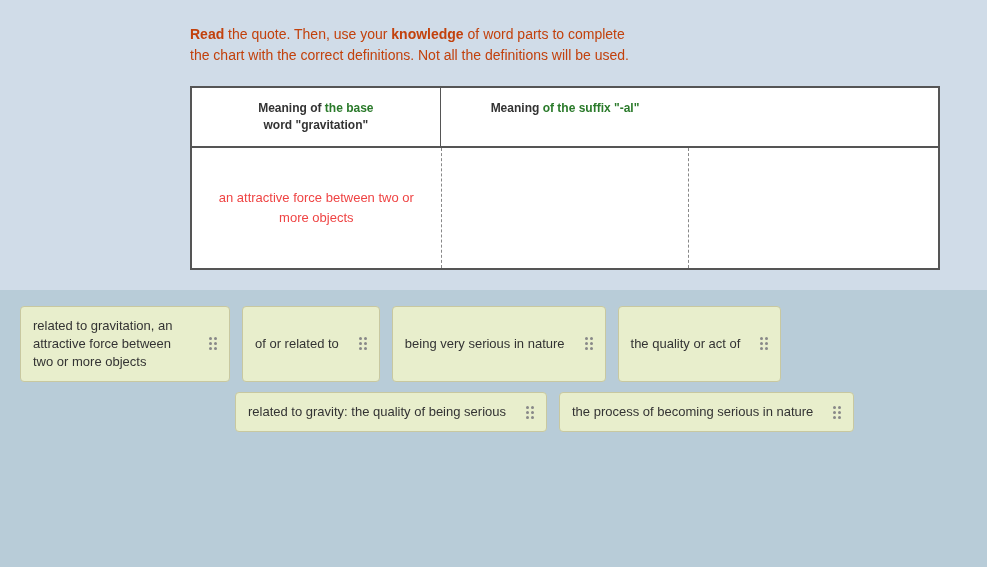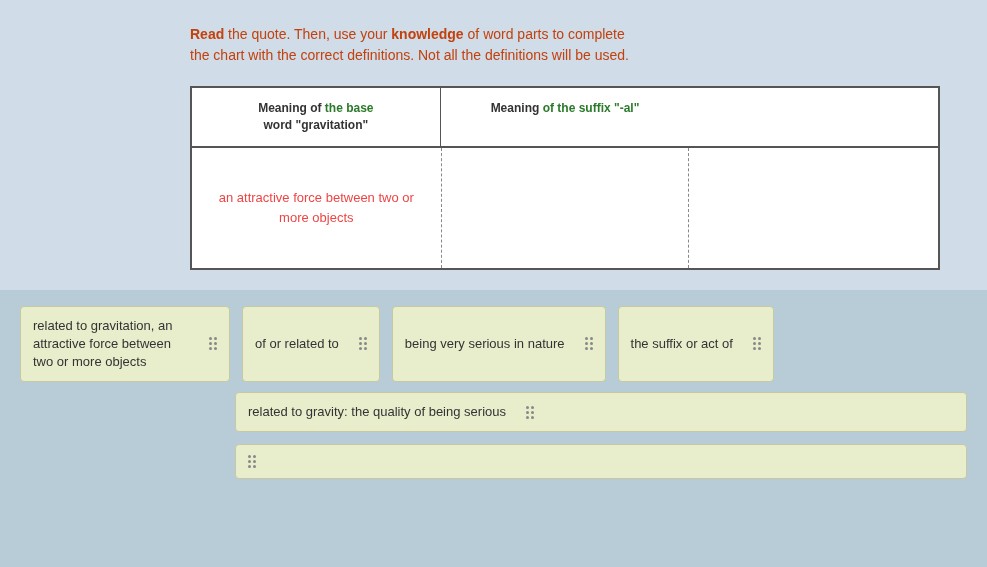--- a/index.html
+++ b/index.html
@@ -127,21 +127,20 @@
     .drag-handle span {
       width: 3px;
       height: 3px;
       background: #888;
       border-radius: 50%;
       display: block;
     }
 
     .row2 {
       padding-left: 215px;
-      flex-direction: column;
     }
   </style>
 </head>
 <body>
 
 <div class="top-section">
   <p class="instructions">
     <span class="bold">Read</span> the quote. Then, use your <span class="bold">knowledge</span> of word parts to complete<br>
     the chart with the correct definitions. Not all the definitions will be used.
   </p>
@@ -193,21 +192,21 @@
       <div class="drag-handle">
         <span></span>
           <span></span>
           <span></span>
           <span></span>
           <span></span>
           <span></span>
       </div>
     </div>
     <div class="drag-item">
-      <span>the suffix or act of</span>
+      <span>the quality or act of</span>
       <div class="drag-handle">
         <span></span>
           <span></span>
           <span></span>
           <span></span>
           <span></span>
           <span></span>
       </div>
     </div>
   </div>
@@ -217,20 +216,21 @@
       <div class="drag-handle">
         <span></span>
           <span></span>
           <span></span>
           <span></span>
           <span></span>
           <span></span>
       </div>
     </div>
     <div class="drag-item">
+      <span>the process of becoming serious in nature</span>
       <div class="drag-handle">
         <span></span>
           <span></span>
           <span></span>
           <span></span>
           <span></span>
           <span></span>
       </div>
     </div>
   </div>

